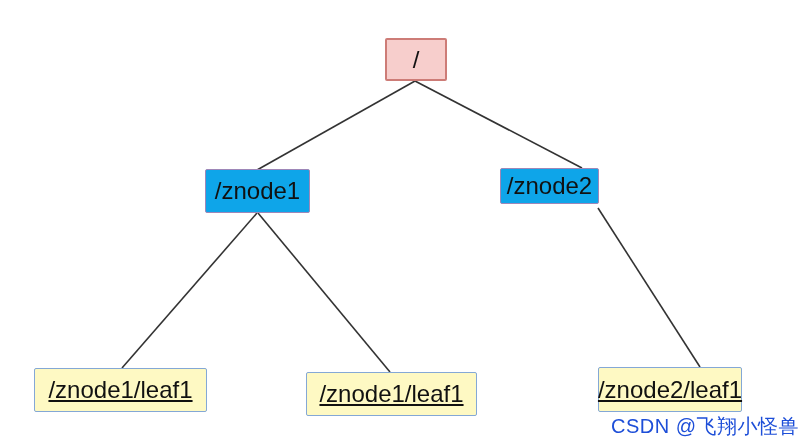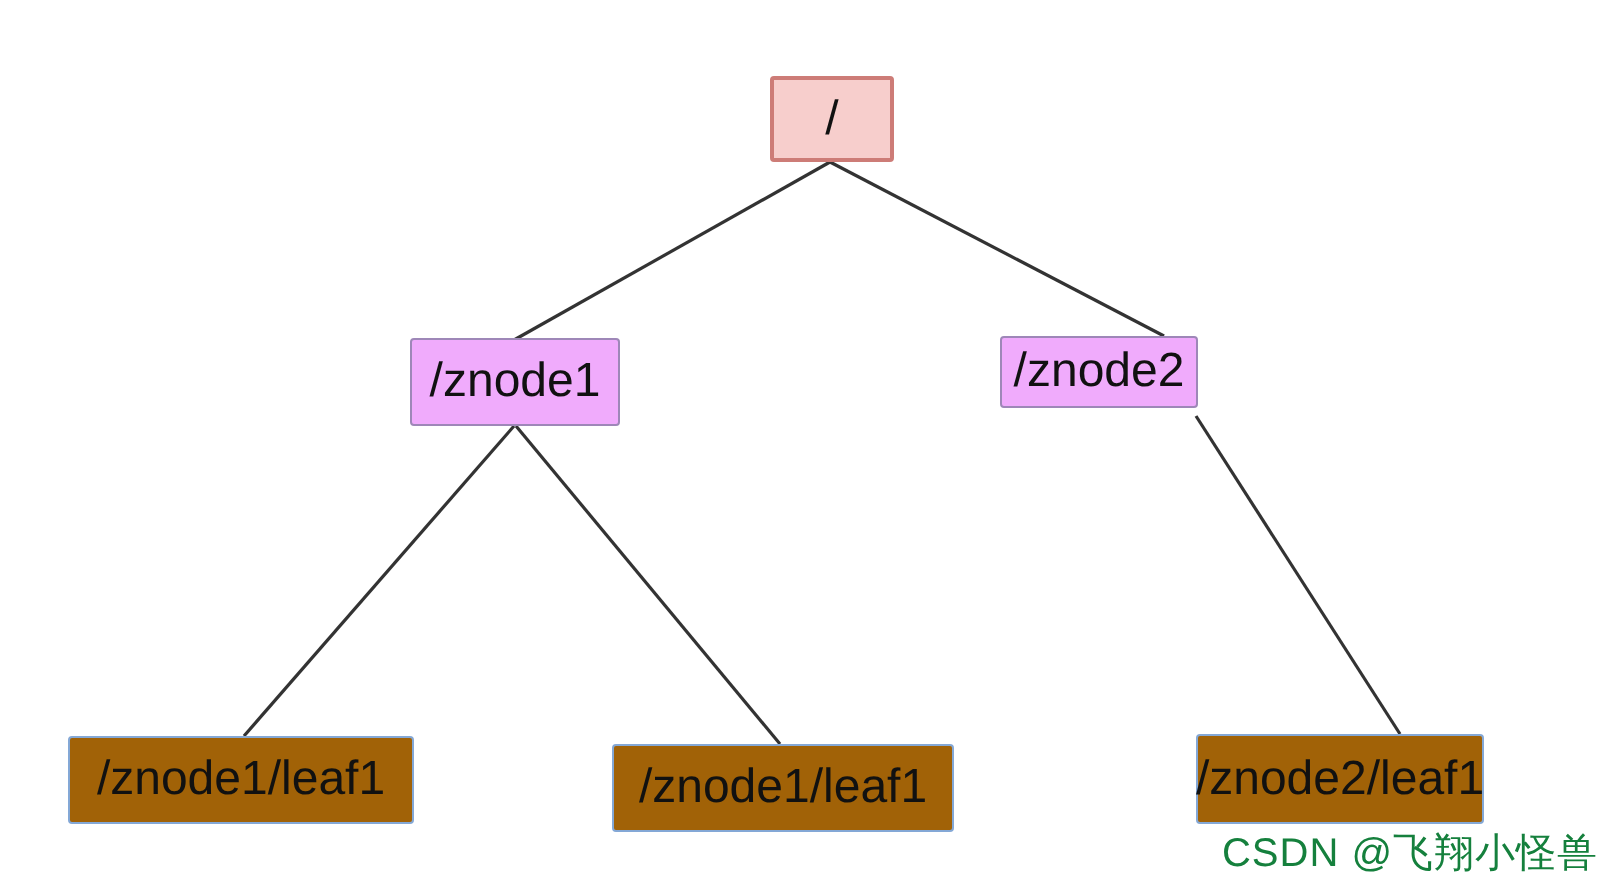--- a/index.html
+++ b/index.html
@@ -35,39 +35,40 @@
     font-size: 24px;
     color: #111111;
     border-radius: 2px;
     white-space: nowrap;
   }
   .node-root {
     background: #f7cecc;
     border: 2px solid #cd7c77;
   }
   .node-branch {
-    background: #f0abfc;
+    background: #0ea5e9;
     border: 1.6px solid #9e87b8;
   }
   .node-leaf {
-    background: #a16207;
+    background: #fef9c3;
     border: 1.6px solid #84a8d6;
+    text-decoration: underline;
   }
   #node-root   { left: 385px; top: 38px;  width: 62px;  height: 43px; }
   #node-znode1 { left: 205px; top: 169px; width: 105px; height: 44px; }
   #node-znode2 { left: 500px; top: 168px; width: 99px;  height: 36px; }
   #node-leaf1a { left: 34px;  top: 368px; width: 173px; height: 44px; }
   #node-leaf1b { left: 306px; top: 372px; width: 171px; height: 44px; }
   #node-leaf2a { left: 598px; top: 367px; width: 144px; height: 45px; }
   .watermark {
     position: absolute;
     right: 3px;
     top: 413px;
     font-size: 20px;
-    color: #15803d;
+    color: #1d4ed8;
     letter-spacing: 0.5px;
   }
 </style>
 </head>
 <body>
 
 <div class="canvas">
 
   <svg class="edges-svg" viewBox="0 0 802 443" xmlns="http://www.w3.org/2000/svg">
     <line x1="415" y1="81" x2="257" y2="170"></line>

